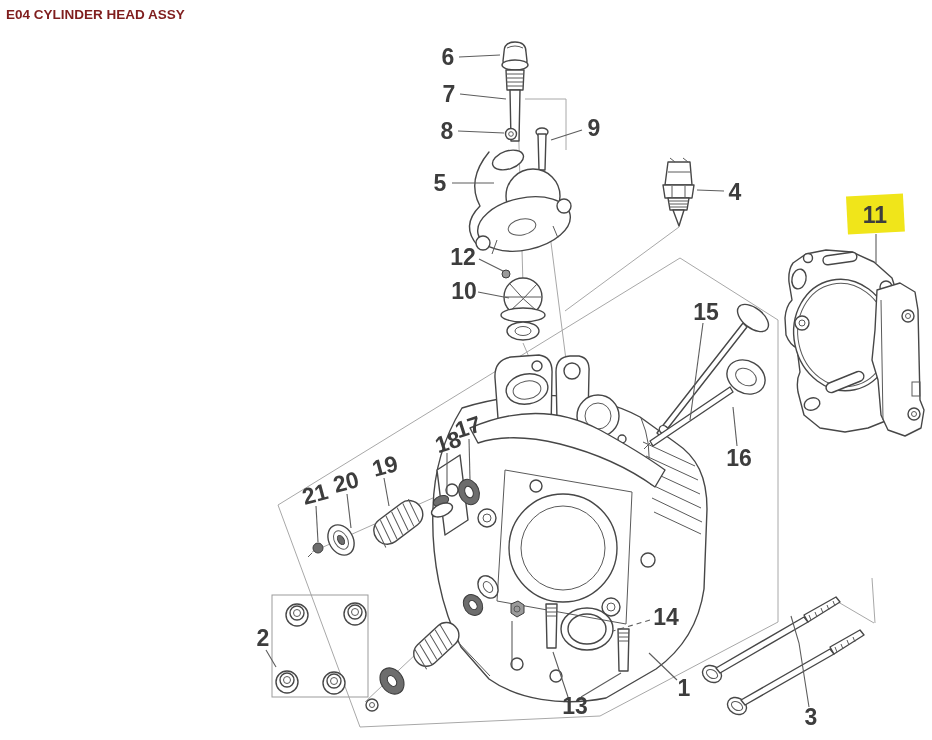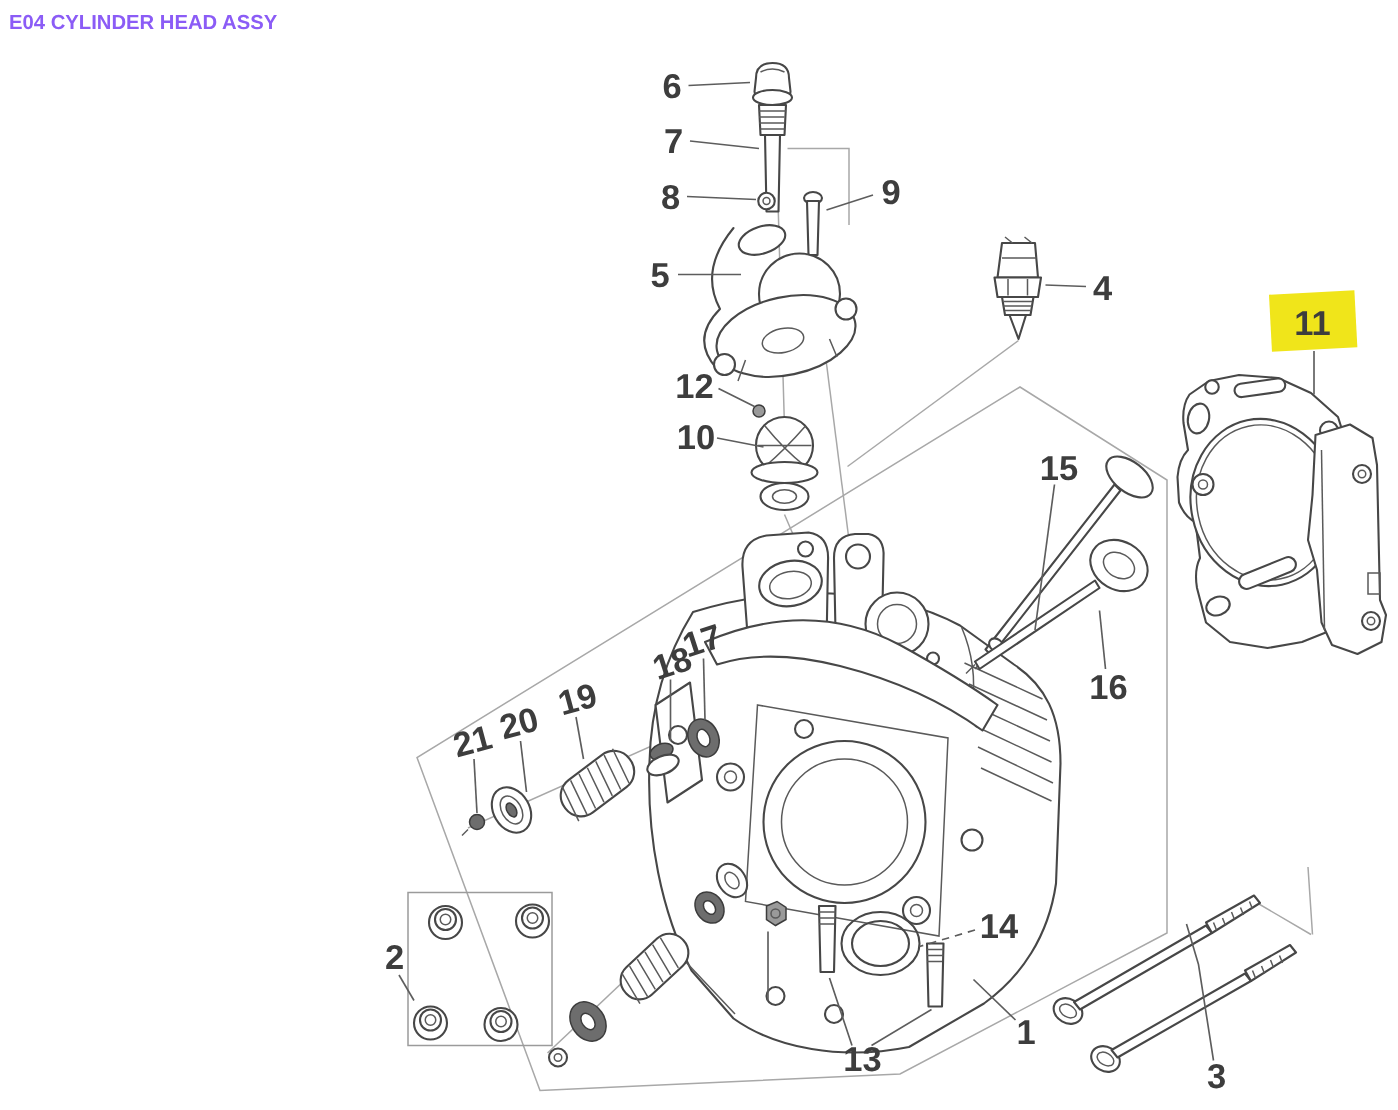--- a/index.html
+++ b/index.html
@@ -1,19 +1,19 @@
 <!DOCTYPE html>
 <html><head>
 <meta charset="utf-8">
 <style>
   html,body{margin:0;padding:0;background:#fff;}
   .stage{position:relative;width:932px;height:740px;background:#fff;overflow:hidden;
          font-family:"Liberation Sans",sans-serif;}
   .doc-title{position:absolute;left:6px;top:7px;font-size:13.5px;font-weight:bold;
-             color:#8b5cf6;letter-spacing:0px;}
+             color:#7f1d1d;letter-spacing:0px;}
   svg{position:absolute;left:0;top:0;}
   .ln{stroke:#474747;stroke-width:1.4;fill:none;stroke-linejoin:round;stroke-linecap:round;}
   .lnw{stroke:#474747;stroke-width:1.4;fill:#fff;stroke-linejoin:round;stroke-linecap:round;}
   .thin{stroke:#5a5a5a;stroke-width:1;fill:none;}
   .guide{stroke:#a8a8a8;stroke-width:1;fill:none;}
   .leader{stroke:#5d5d5d;stroke-width:1.1;fill:none;}
   .dashed{stroke-dasharray:5 4;}
   .darkfill{fill:#6d6d6d;stroke:#3c3c3c;stroke-width:1;}
   .midfill{fill:#9a9a9a;stroke:#3c3c3c;stroke-width:1;}
   #callouts text{font-family:"Liberation Sans",sans-serif;font-weight:bold;font-size:23px;

